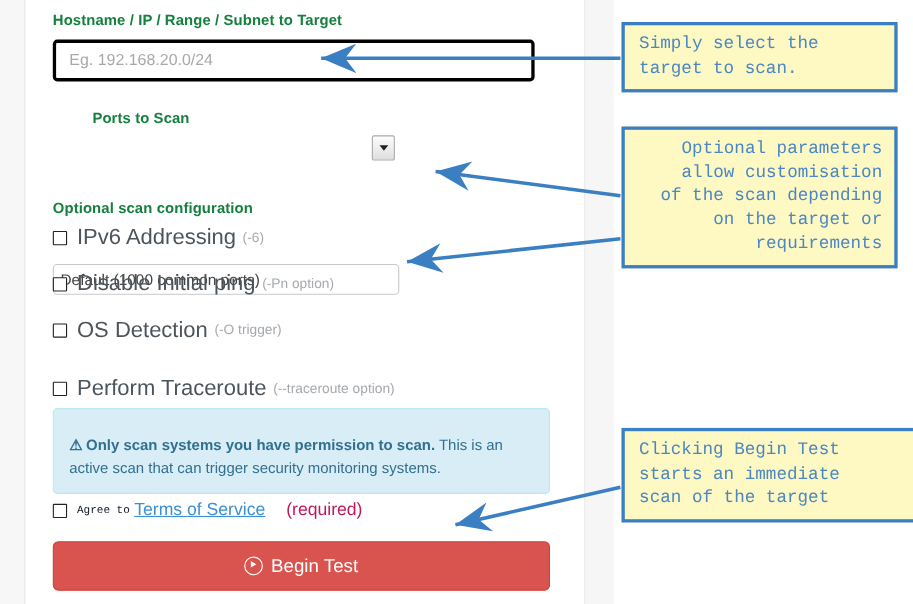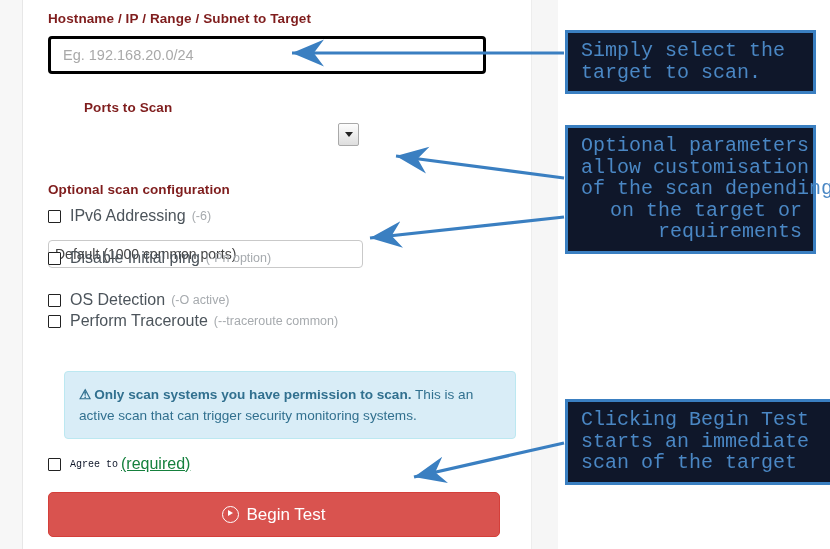--- a/index.html
+++ b/index.html
@@ -35,21 +35,21 @@
   
   #form-col {
     position: absolute;
     left: 48px; top: 0;
     width: 452px;
   }
 
   .field-label {
     font-size: 13.5px;
     font-weight: bold;
-    color: #7f1d1d;
+    color: #15803d;
     letter-spacing: .1px;
   }
 
   #target-label { position: absolute; left: 0; top: 11px; }
 
   #target-input {
     position: absolute;
     left: 0; top: 36px;
     width: 438px;
     height: 38px;
@@ -116,56 +116,56 @@
   .cb {
     width: 13px; height: 13px;
     box-sizing: border-box;
     border: 1.5px solid #222;
     background: #fff;
     border-radius: 1px;
     margin-right: 9px;
     flex: none;
   }
   .opt-name {
-    font-size: 16px;
+    font-size: 20px;
     color: #4c545b;
   }
   .opt-flag {
     font-size: 12.5px;
     color: #a6aaae;
     margin-left: 6px;
   }
 
   #opt-0 { top: 207px; }
   #opt-1 { top: 249px; }
   #opt-2 { top: 291px; }
-  #opt-3 { top: 312px; justify-content: center; }
+  #opt-3 { top: 344px; justify-content: center; }
 
   
   #alert {
     position: absolute;
-    left: 16px; top: 371px;
+    left: 0; top: 371px;
     width: 452px;
     box-sizing: border-box;
     background: #d9edf7;
     border: 1px solid #bce8f1;
     border-radius: 4px;
-    padding: 12px 14px 12px 14px;
+    padding: 22px 14px 12px 14px;
     color: #31708f;
     font-size: 13.6px;
     line-height: 21px;
   }
   #alert b { font-weight: bold; }
   #warn-icon { font-weight: bold; margin-right: 3px; }
 
   
   #tos-row { top: 455px; }
   #tos-text { font-size: 10px; color: #0f172a; font-family: Liberation Mono, monospace; }
   #tos-link { color: #3b8fd4; margin-left: 4px; }
-  #tos-req { color: #15803d; margin-left: 3px; text-decoration: underline; }
+  #tos-req { color: #be185d; margin-left: 19px; }
 
   
   #begin-btn {
     position: absolute;
     left: 0; top: 492px;
     width: 452px;
     height: 45px;
     box-sizing: border-box;
     background: #d9534f;
     border: 1px solid #d43f3a;
@@ -194,28 +194,27 @@
     border-top: 3.4px solid transparent;
     border-bottom: 3.4px solid transparent;
     border-left: 5.6px solid #fff;
   }
 
   
   .callout {
     position: absolute;
     box-sizing: border-box;
     border: 3px solid #3a7fc1;
-    background: #0f172a;
+    background: #fef9c3;
     color: #4a87c4;
     font-family: "Liberation Mono", monospace;
-    font-size: 20px;
+    font-size: 16px;
     line-height: 21.5px;
     padding: 7px 11px 8px 13px;
     white-space: pre;
-    margin-top: 10px;
   }
   #callout-0 { left: 565px; top: 20px;  width: 251px; }
   #callout-1 { left: 565px; top: 115px; width: 251px; text-align: right; }
   #callout-2 { left: 565px; top: 389px; width: 297px; }
 
   #arrows { position: absolute; left: 0; top: 0; width: 830px; height: 549px; pointer-events: none; }
 </style>
 </head>
 <body>
 
@@ -249,34 +248,35 @@
 
   <div id="opt-1" class="opt-row">
     <span class="cb"></span>
     <span class="opt-name">Disable Initial ping</span>
     <span class="opt-flag">(-Pn option)</span>
   </div>
 
   <div id="opt-2" class="opt-row">
     <span class="cb"></span>
     <span class="opt-name">OS Detection</span>
-    <span class="opt-flag">(-O active)</span>
+    <span class="opt-flag">(-O trigger)</span>
   </div>
 
   <div id="opt-3" class="opt-row">
     <span class="cb"></span>
     <span class="opt-name">Perform Traceroute</span>
-    <span class="opt-flag">(--traceroute common)</span>
+    <span class="opt-flag">(--traceroute option)</span>
   </div>
 
   <div id="alert"><span id="warn-icon">⚠</span><b>Only scan systems you have permission to scan.</b><span> This is an active scan that can trigger security monitoring systems.</span></div>
 
   <div id="tos-row" class="opt-row">
     <span class="cb"></span>
     <span id="tos-text">Agree to</span>
+    <a id="tos-link" href="#">Terms of Service</a>
     <span id="tos-req">(required)</span>
   </div>
 
   <button id="begin-btn">
     <span id="play-icon"></span>
     <span>Begin Test</span>
   </button>
 </div>
 
 <div id="callout-0" class="callout">Simply select the

